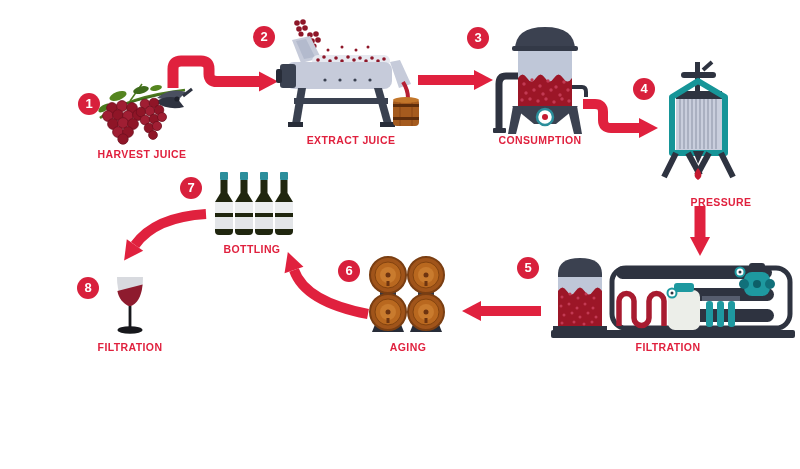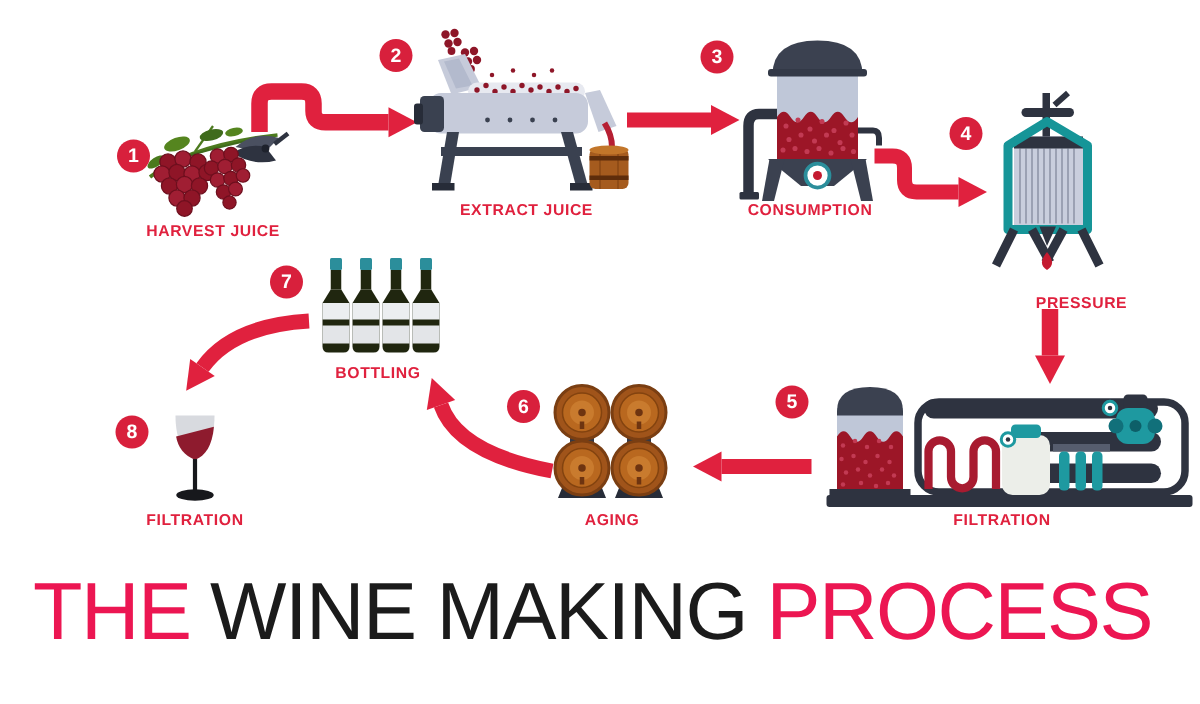--- a/index.html
+++ b/index.html
@@ -365,17 +365,14 @@
 
   <div class="lbl" style="left:142px;top:148px;">HARVEST JUICE</div>
   <div class="lbl" style="left:351px;top:134px;">EXTRACT JUICE</div>
   <div class="lbl" style="left:540px;top:134px;">CONSUMPTION</div>
   <div class="lbl" style="left:700px;top:196px;padding-left:42px;">PRESSURE</div>
   <div class="lbl" style="left:668px;top:341px;">FILTRATION</div>
   <div class="lbl" style="left:408px;top:341px;">AGING</div>
   <div class="lbl" style="left:252px;top:243px;">BOTTLING</div>
   <div class="lbl" style="left:130px;top:341px;">FILTRATION</div>
 
-  <div class="title">
-    <span class="pink sep">THE</span><span class="dark sep">WINE MAKING</span><span class="pink">PROCESS</span>
-  </div>
 
 </div>
 
 </body></html>

